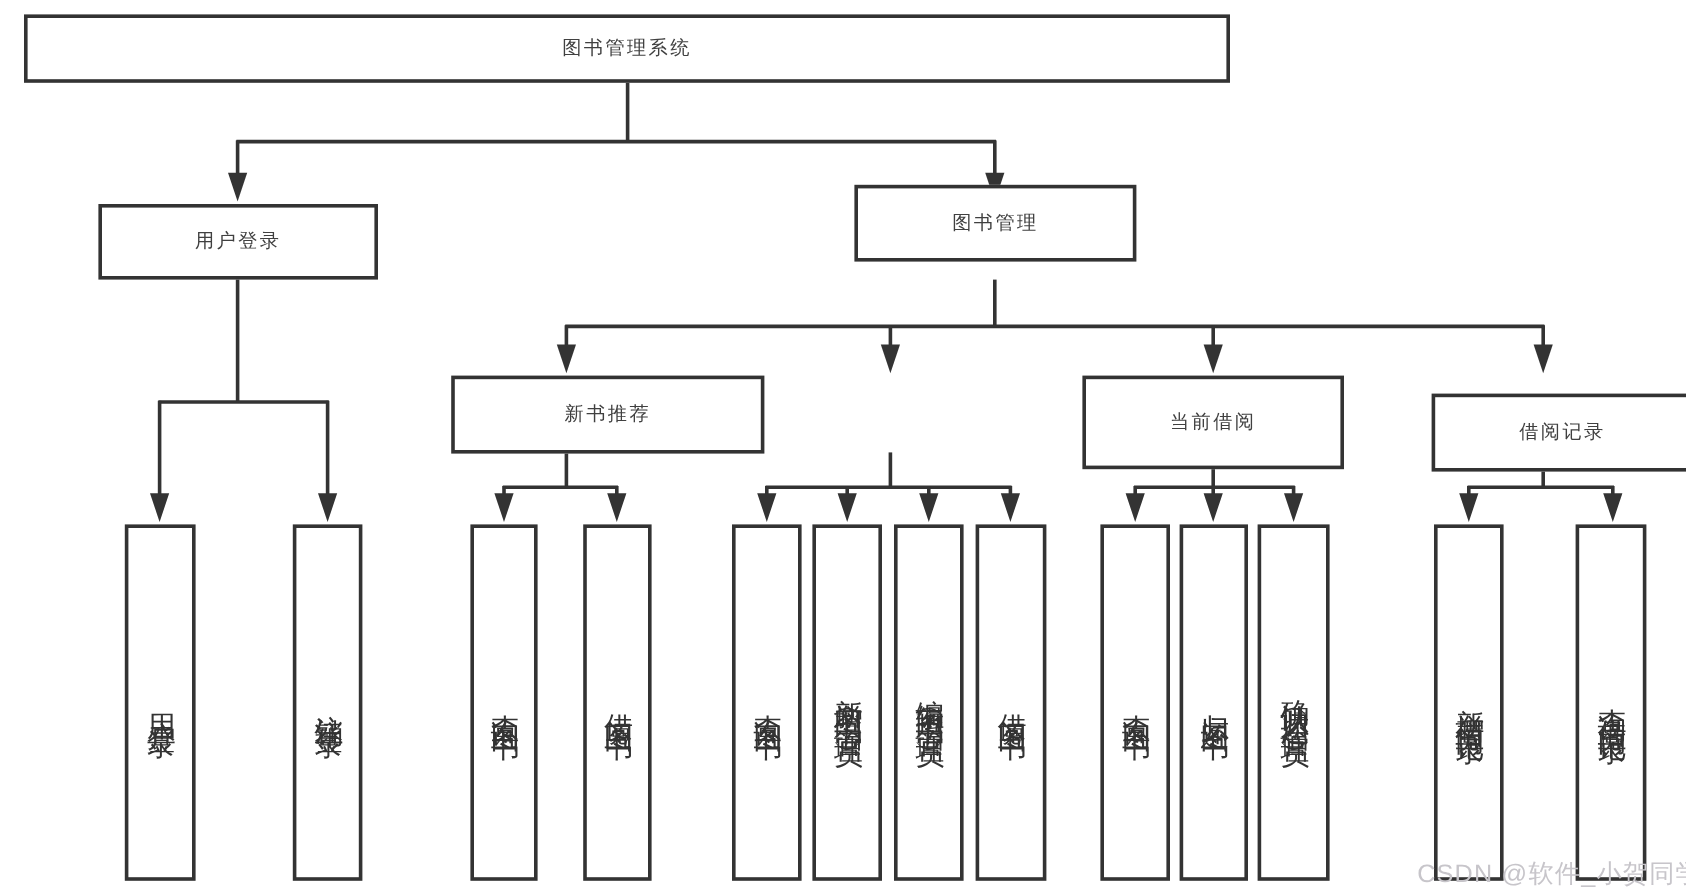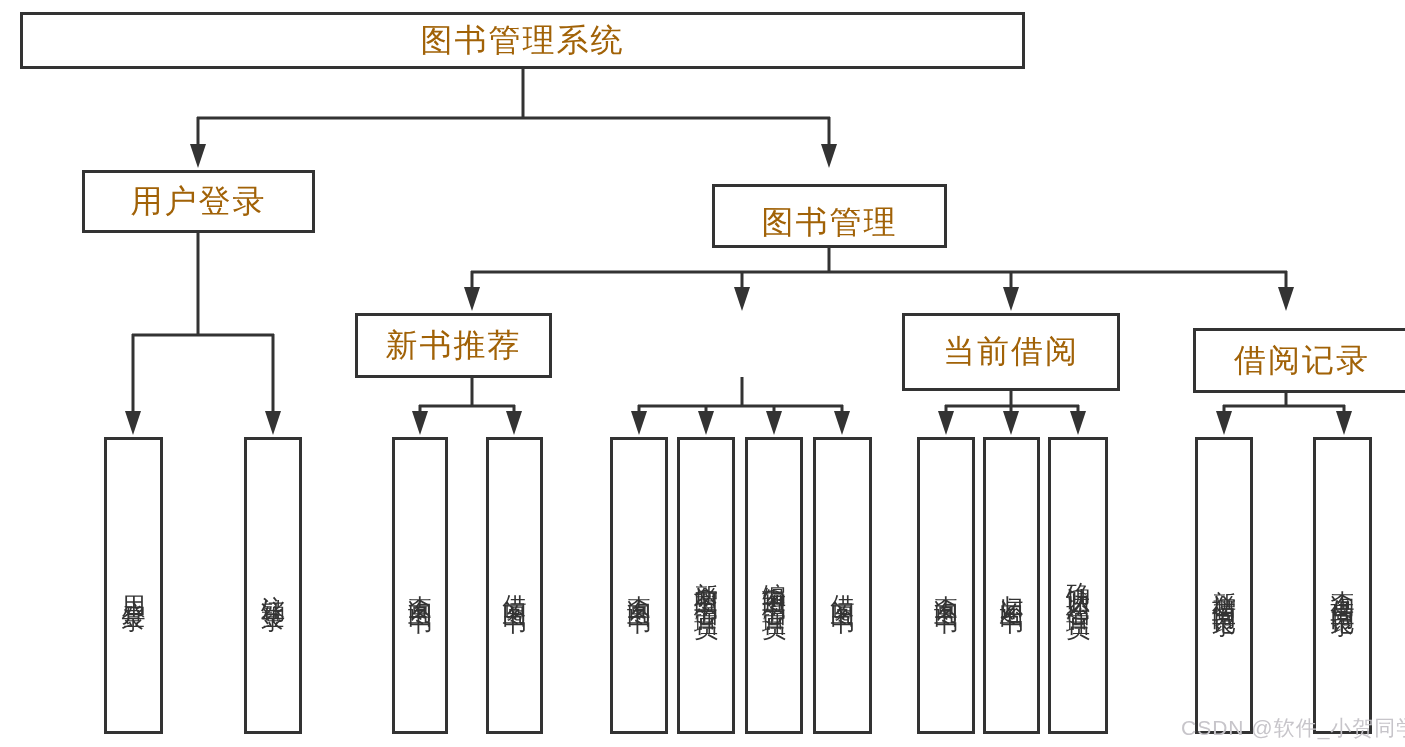--- a/index.html
+++ b/index.html
@@ -20,40 +20,40 @@
     position: absolute;
     box-sizing: border-box;
     background: #ffffff;
     border: 3px solid #333333;
     display: flex;
     align-items: center;
     justify-content: center;
     color: #333333;
   }
   .hlabel {
-    font-size: 32px;
+    font-size: 16px;
     letter-spacing: 2px;
-    color: #a16207;
+    color: #404040;
     white-space: nowrap;
   }
   .vbox { top: 437px; height: 297px; }
   .vlabel {
     writing-mode: vertical-rl;
     text-orientation: mixed;
     font-size: 24px;
     letter-spacing: 5px;
     line-height: 1;
     color: #333333;
     white-space: nowrap;
   }
   
   #n-root  { left: 20px;   top: 12px;  width: 1005px; height: 57px; }
   #n-login { left: 82px;   top: 170px; width: 233px;  height: 63px; }
-  #n-mgmt  { left: 712px;  top: 184px; width: 235px;  height: 64px; align-items: flex-end; }
-  #n-rec   { left: 355px;  top: 313px; width: 197px;  height: 65px; }
+  #n-mgmt  { left: 712px;  top: 154px; width: 235px;  height: 64px; }
+  #n-rec   { left: 376px;  top: 313px; width: 261px;  height: 65px; }
   #n-bor   { left: 632px;  top: 313px; width: 215px;  height: 65px; }
   #n-cur   { left: 902px;  top: 313px; width: 218px;  height: 78px; }
   #n-log   { left: 1177px; top: 328px; width: 218px;  height: 65px; margin-left: 16px; }
   
   #l-u1 { left: 104px;  width: 59px; }
   #l-u2 { left: 244px;  width: 58px; }
   #l-n1 { left: 392px;  width: 56px; }
   #l-n2 { left: 486px;  width: 57px; }
   #l-b1 { left: 610px;  width: 58px; }
   #l-b2 { left: 677px;  width: 58px; }

